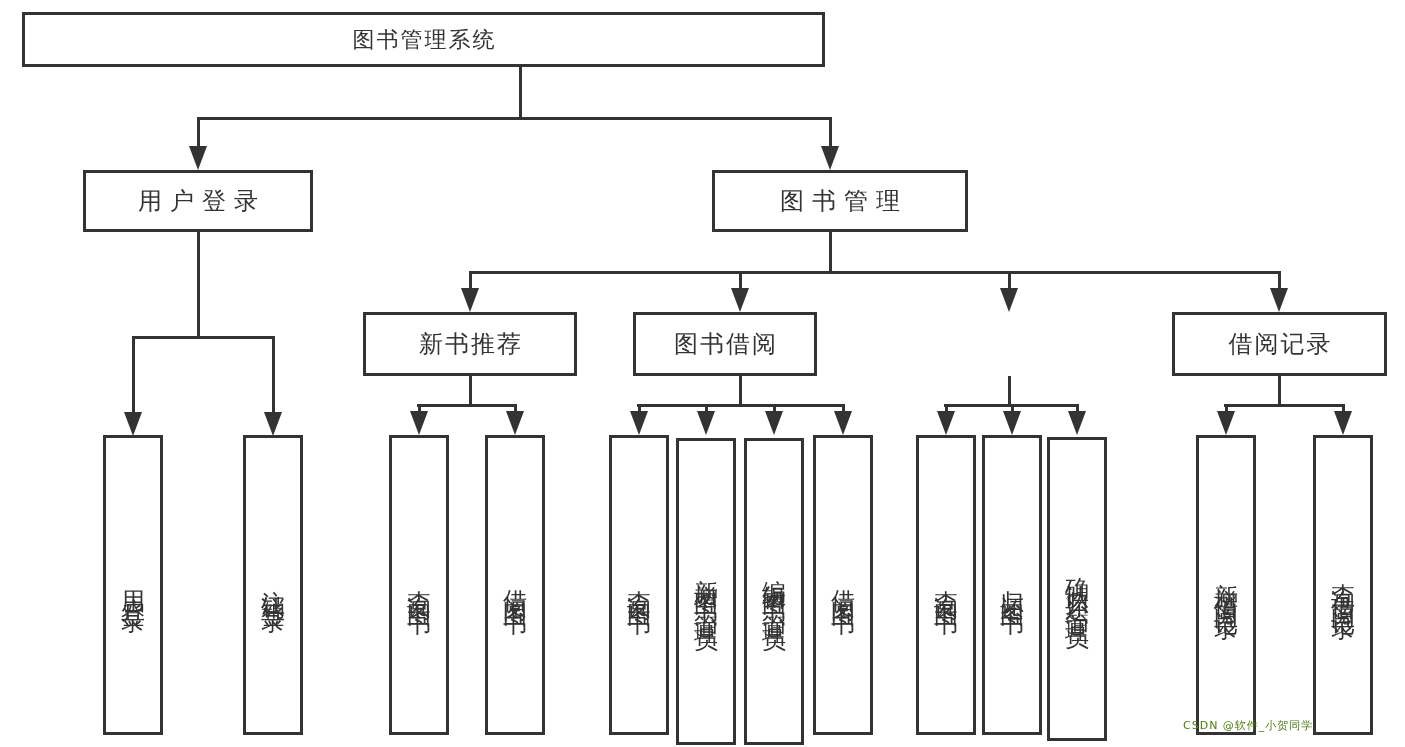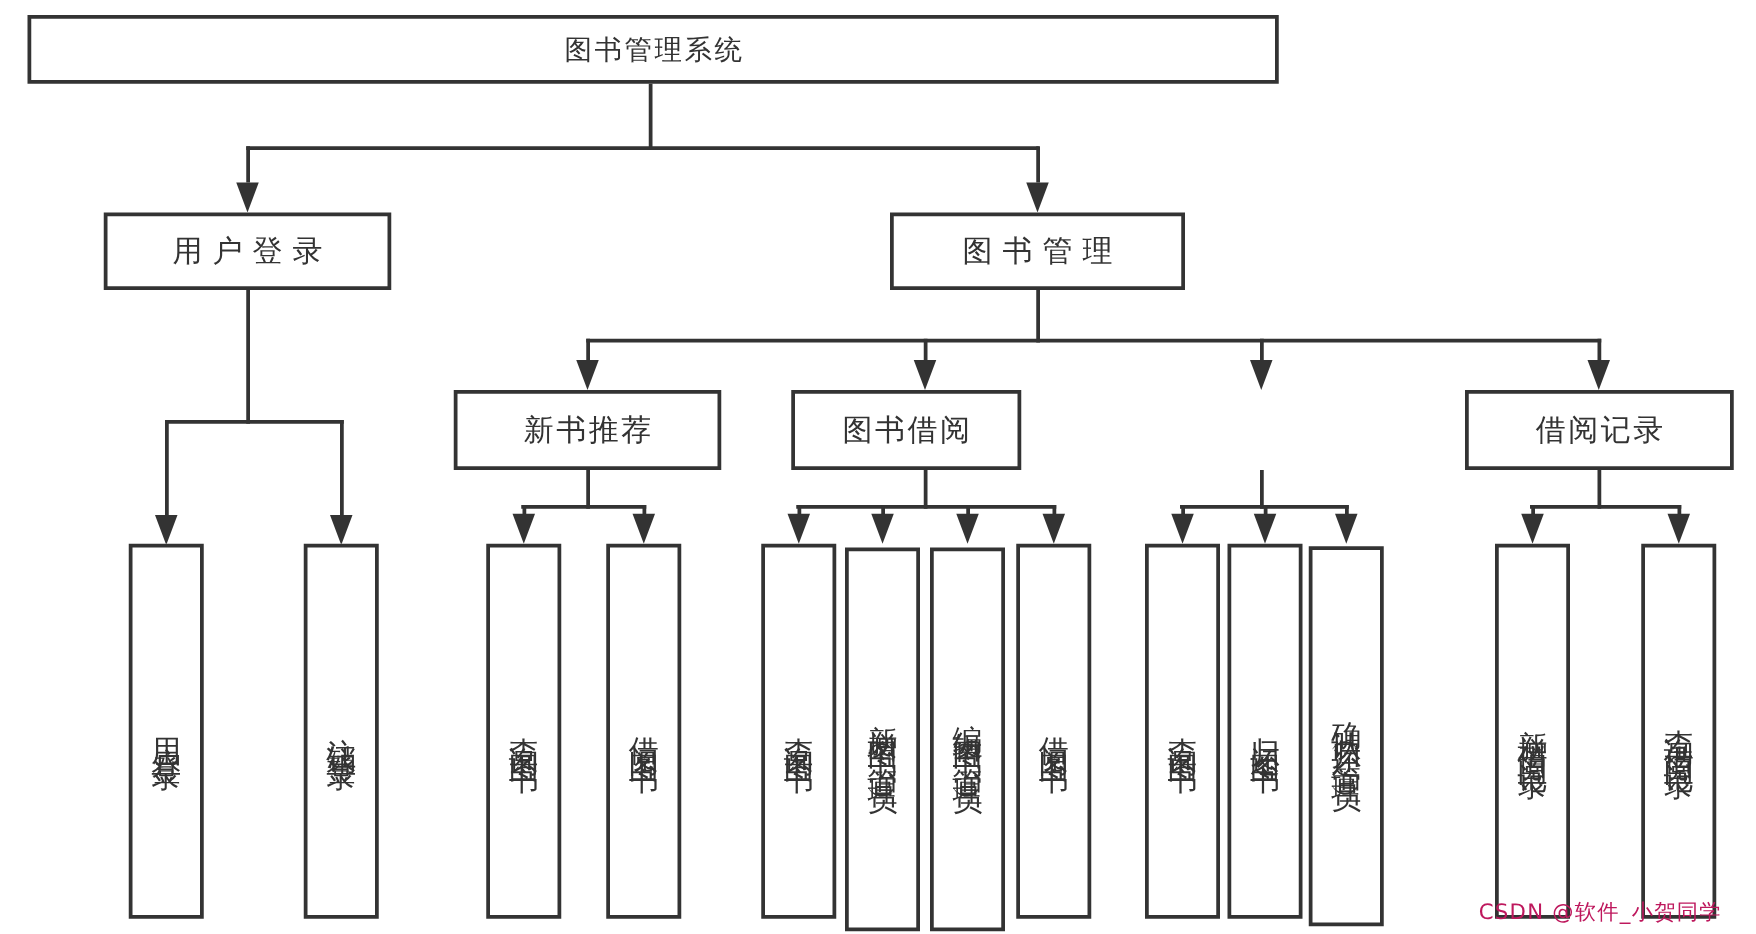--- a/index.html
+++ b/index.html
@@ -21,43 +21,43 @@
     font-size:24px; letter-spacing:7px; line-height:1;
   }
   .ln { position:absolute; background:#333333; }
   .arr {
     position:absolute; width:0; height:0;
     border-left:9px solid transparent; border-right:9px solid transparent;
     border-top:24px solid #333333;
   }
   .watermark {
     position:absolute; left:1183px; top:718px; z-index:5;
-    font-size:17px; letter-spacing:1px; color:#be185d;
+    font-size:11px; letter-spacing:1px; color:#4d7c0f;
   }
 </style>
 </head>
 <body>
 
 <div class="canvas">
 
-  <div class="box h root-box" style="left:22px;top:12px;width:1001px;height:55px;">
+  <div class="box h root-box" style="left:22px;top:12px;width:803px;height:55px;">
     <span>图书管理系统</span>
   </div>
 
   <div class="ln" style="left:519px;top:67px;width:3px;height:51px;"></div>
   <div class="ln" style="left:197px;top:117px;width:634px;height:3px;"></div>
   <div class="ln" style="left:197px;top:117px;width:3px;height:29px;"></div>
   <div class="ln" style="left:829px;top:117px;width:3px;height:29px;"></div>
   <div class="arr" style="left:189px;top:146px;"></div>
   <div class="arr" style="left:821px;top:146px;"></div>
 
   <div class="box h lvl2" style="left:83px;top:170px;width:230px;height:62px;">
     <span>用户登录</span>
   </div>
-  <div class="box h lvl2" style="left:712px;top:170px;width:236px;height:62px;">
+  <div class="box h lvl2" style="left:712px;top:170px;width:256px;height:62px;">
     <span>图书管理</span>
   </div>
 
   <div class="ln" style="left:197px;top:232px;width:3px;height:107px;"></div>
   <div class="ln" style="left:132px;top:336px;width:143px;height:3px;"></div>
   <div class="ln" style="left:132px;top:336px;width:3px;height:77px;"></div>
   <div class="ln" style="left:272px;top:336px;width:3px;height:77px;"></div>
   <div class="arr" style="left:124px;top:412px;"></div>
   <div class="arr" style="left:264px;top:412px;"></div>
 

